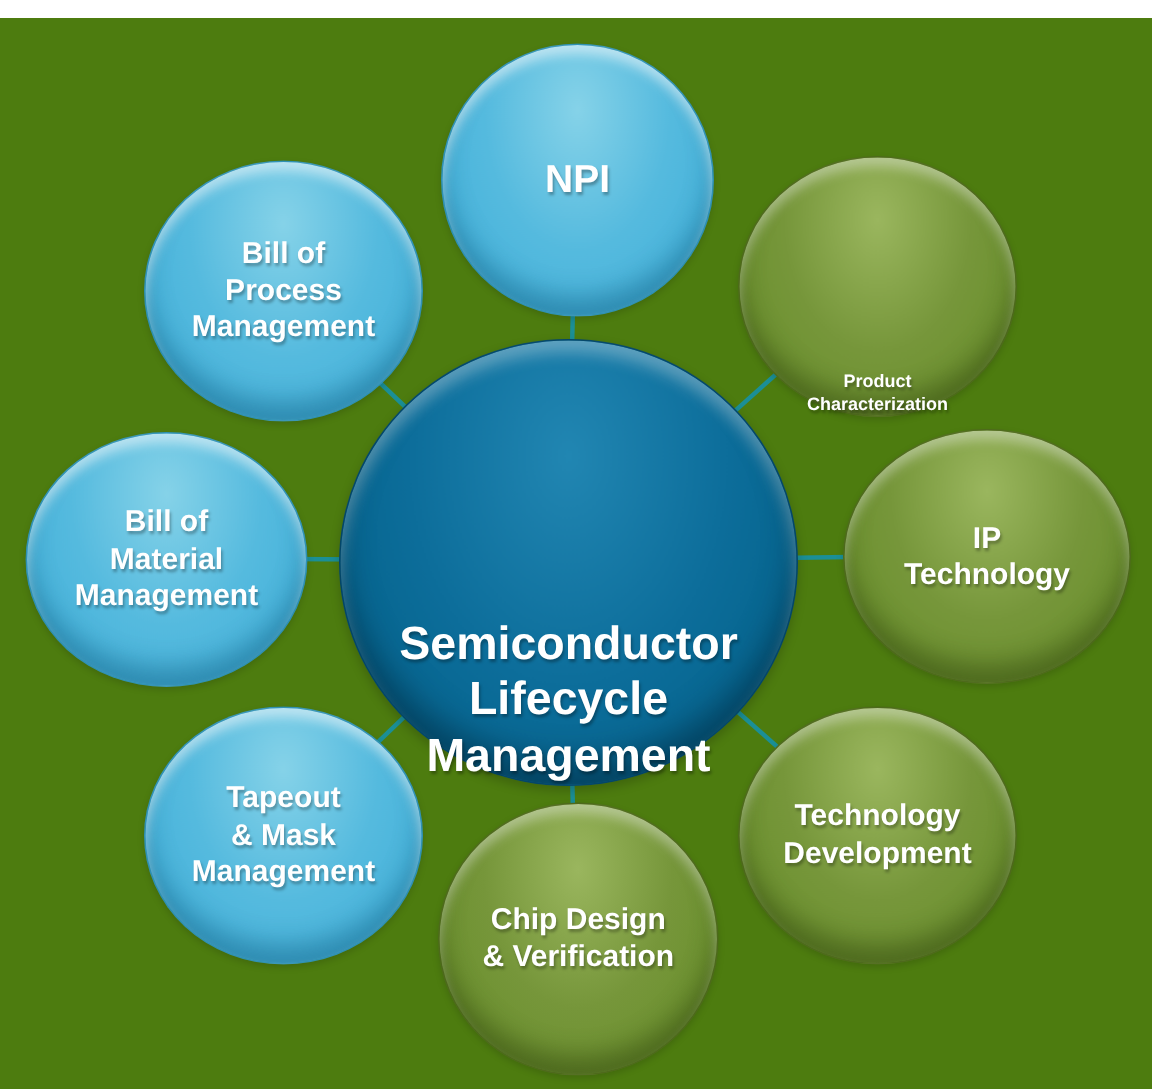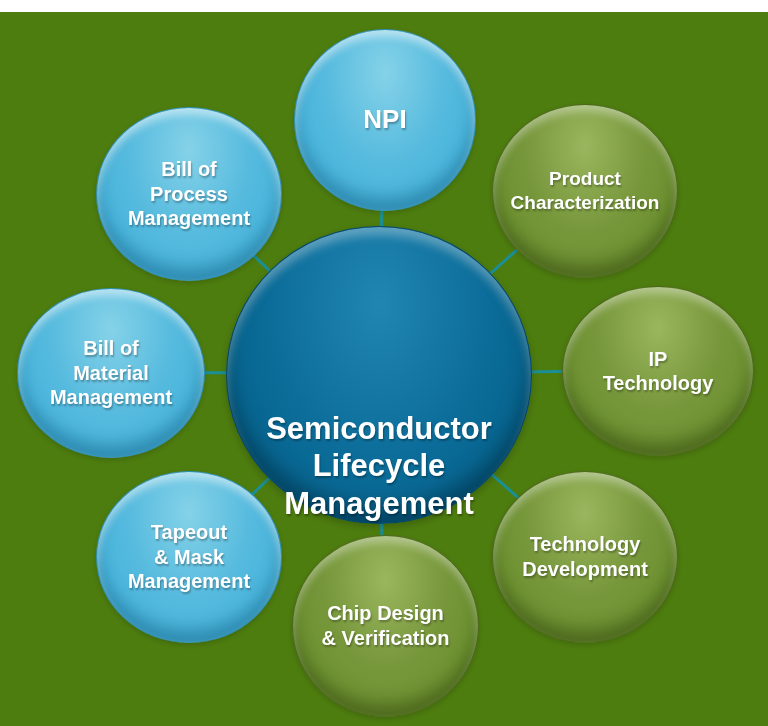--- a/index.html
+++ b/index.html
@@ -54,21 +54,21 @@
       inset 0 8px 10px rgba(255,255,255,0.32),
       inset 0 -16px 20px rgba(2,42,64,0.55),
       0 3px 7px rgba(0,0,0,0.2);
     align-items: flex-end;
   }
 
   
   .pos-center  { left: 226px; top: 214px; width: 304px; height: 296px; font-size: 31px; line-height: 1.22; }
   .pos-npi     { left: 294px; top: 17px;  width: 180px; height: 180px; font-size: 26px; line-height: 1.2; }
   .pos-bop     { left: 96px;  top: 95px;  width: 184px; height: 172px; font-size: 20px; line-height: 1.22; }
-  .pos-pc      { left: 492px; top: 92px;  width: 184px; height: 172px; font-size: 19px; line-height: 1.25; }
+  .pos-pc      { left: 492px; top: 92px;  width: 184px; height: 172px; font-size: 12px; line-height: 1.25; align-items: flex-end; }
   .pos-bom     { left: 17px;  top: 276px; width: 186px; height: 168px; font-size: 20px; line-height: 1.22; }
   .pos-ip      { left: 562px; top: 274px; width: 190px; height: 168px; font-size: 20px; line-height: 1.22; }
   .pos-tapeout { left: 96px;  top: 459px; width: 184px; height: 170px; font-size: 20px; line-height: 1.22; }
   .pos-td      { left: 492px; top: 459px; width: 184px; height: 170px; font-size: 20px; line-height: 1.25; }
   .pos-chip    { left: 292px; top: 523px; width: 185px; height: 180px; font-size: 20px; line-height: 1.25; }
 </style>
 </head>
 <body>
 
 <div class="canvas">

